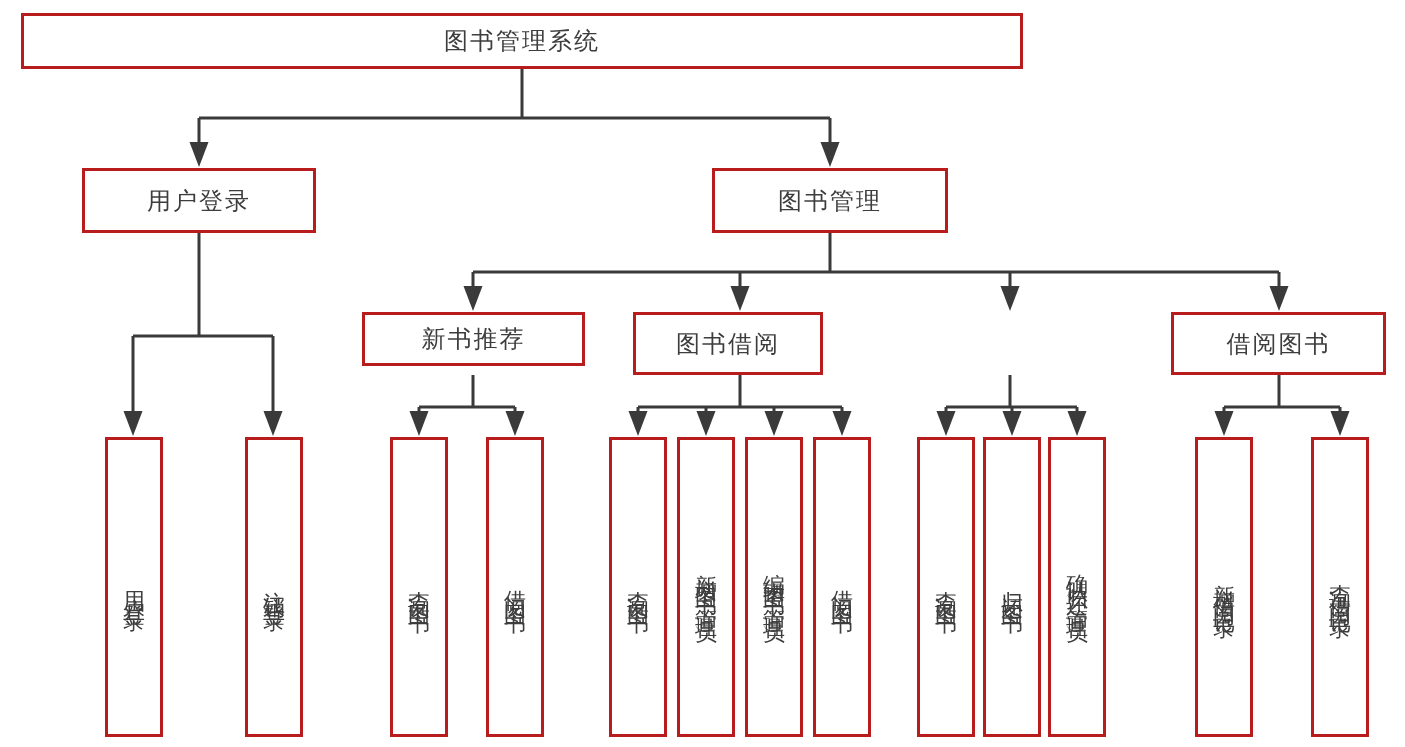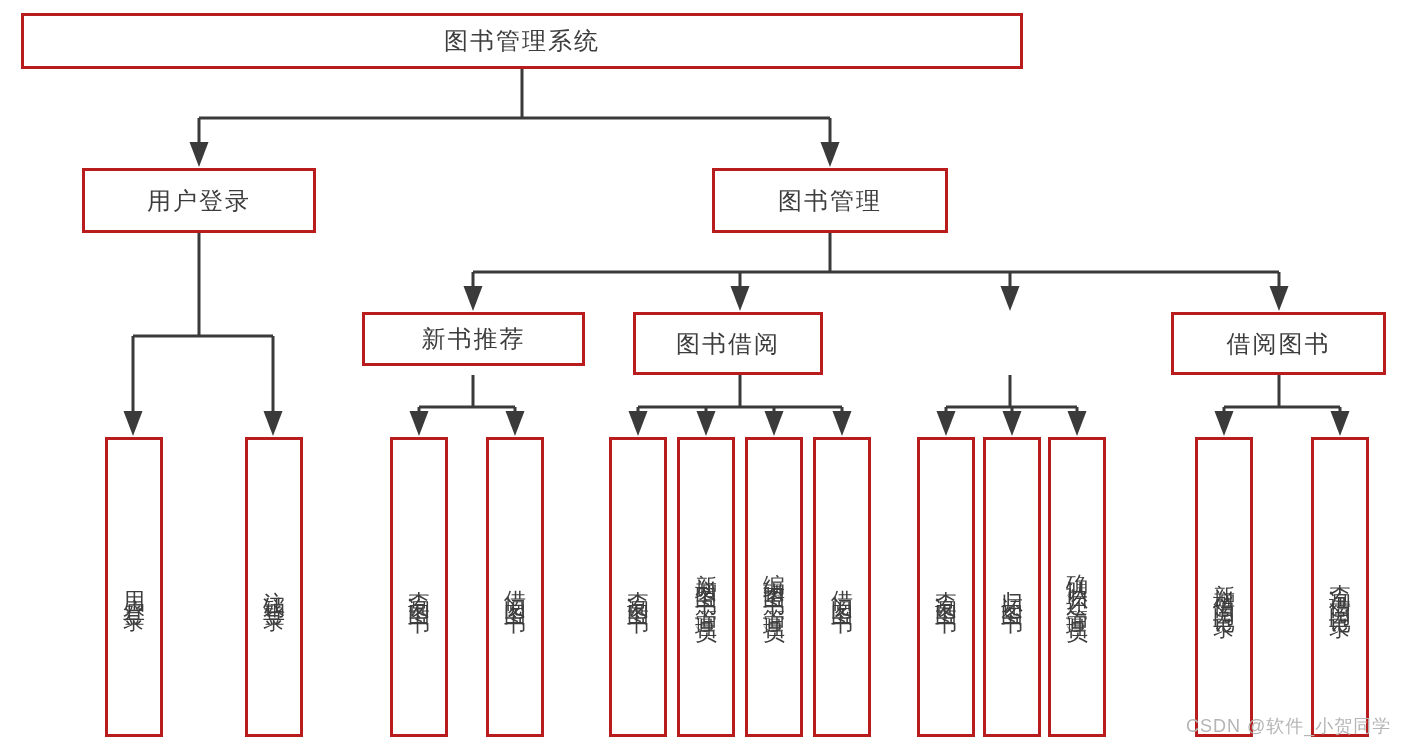--- a/index.html
+++ b/index.html
@@ -144,15 +144,14 @@
     <span class="label">确认归还（管理员）</span>
   </div>
 
   <div class="node v-node leaf n-f12">
     <span class="label">新增借阅记录</span>
   </div>
   <div class="node v-node leaf n-f13">
     <span class="label">查询借阅记录</span>
   </div>
 
-  <div class="watermark">CSDN @软件_小贺同学</div>
 
 </div>
 
 </body></html>

